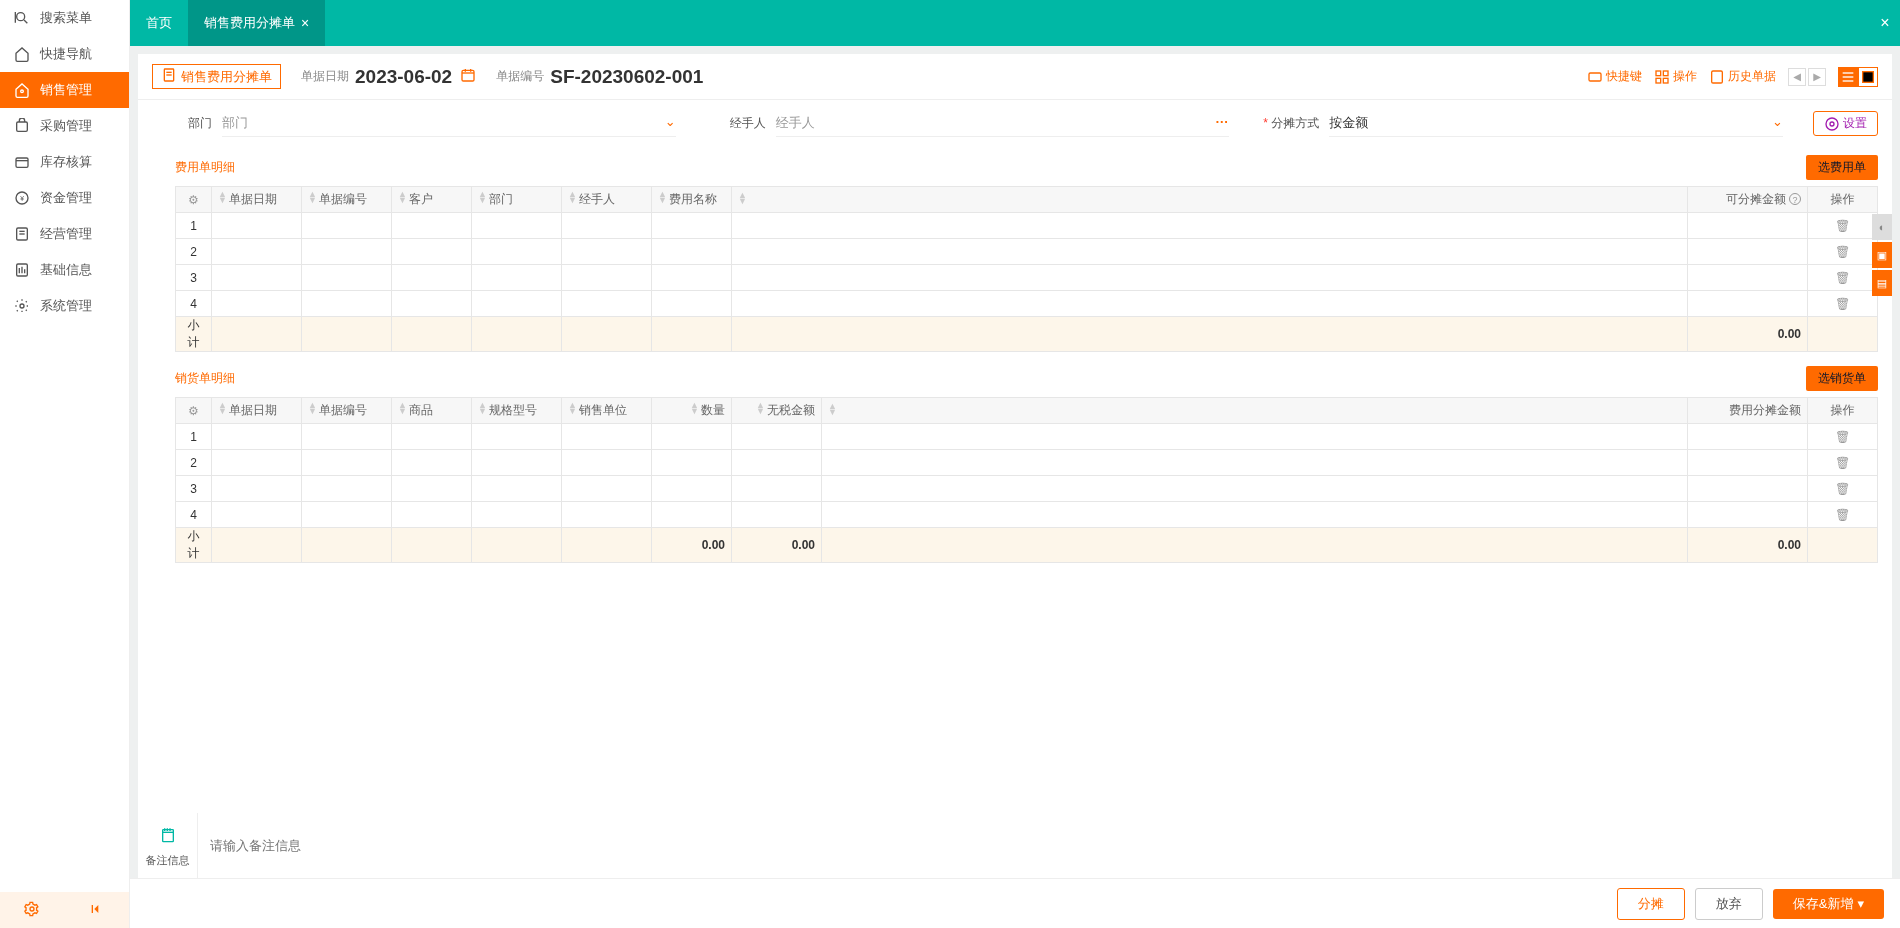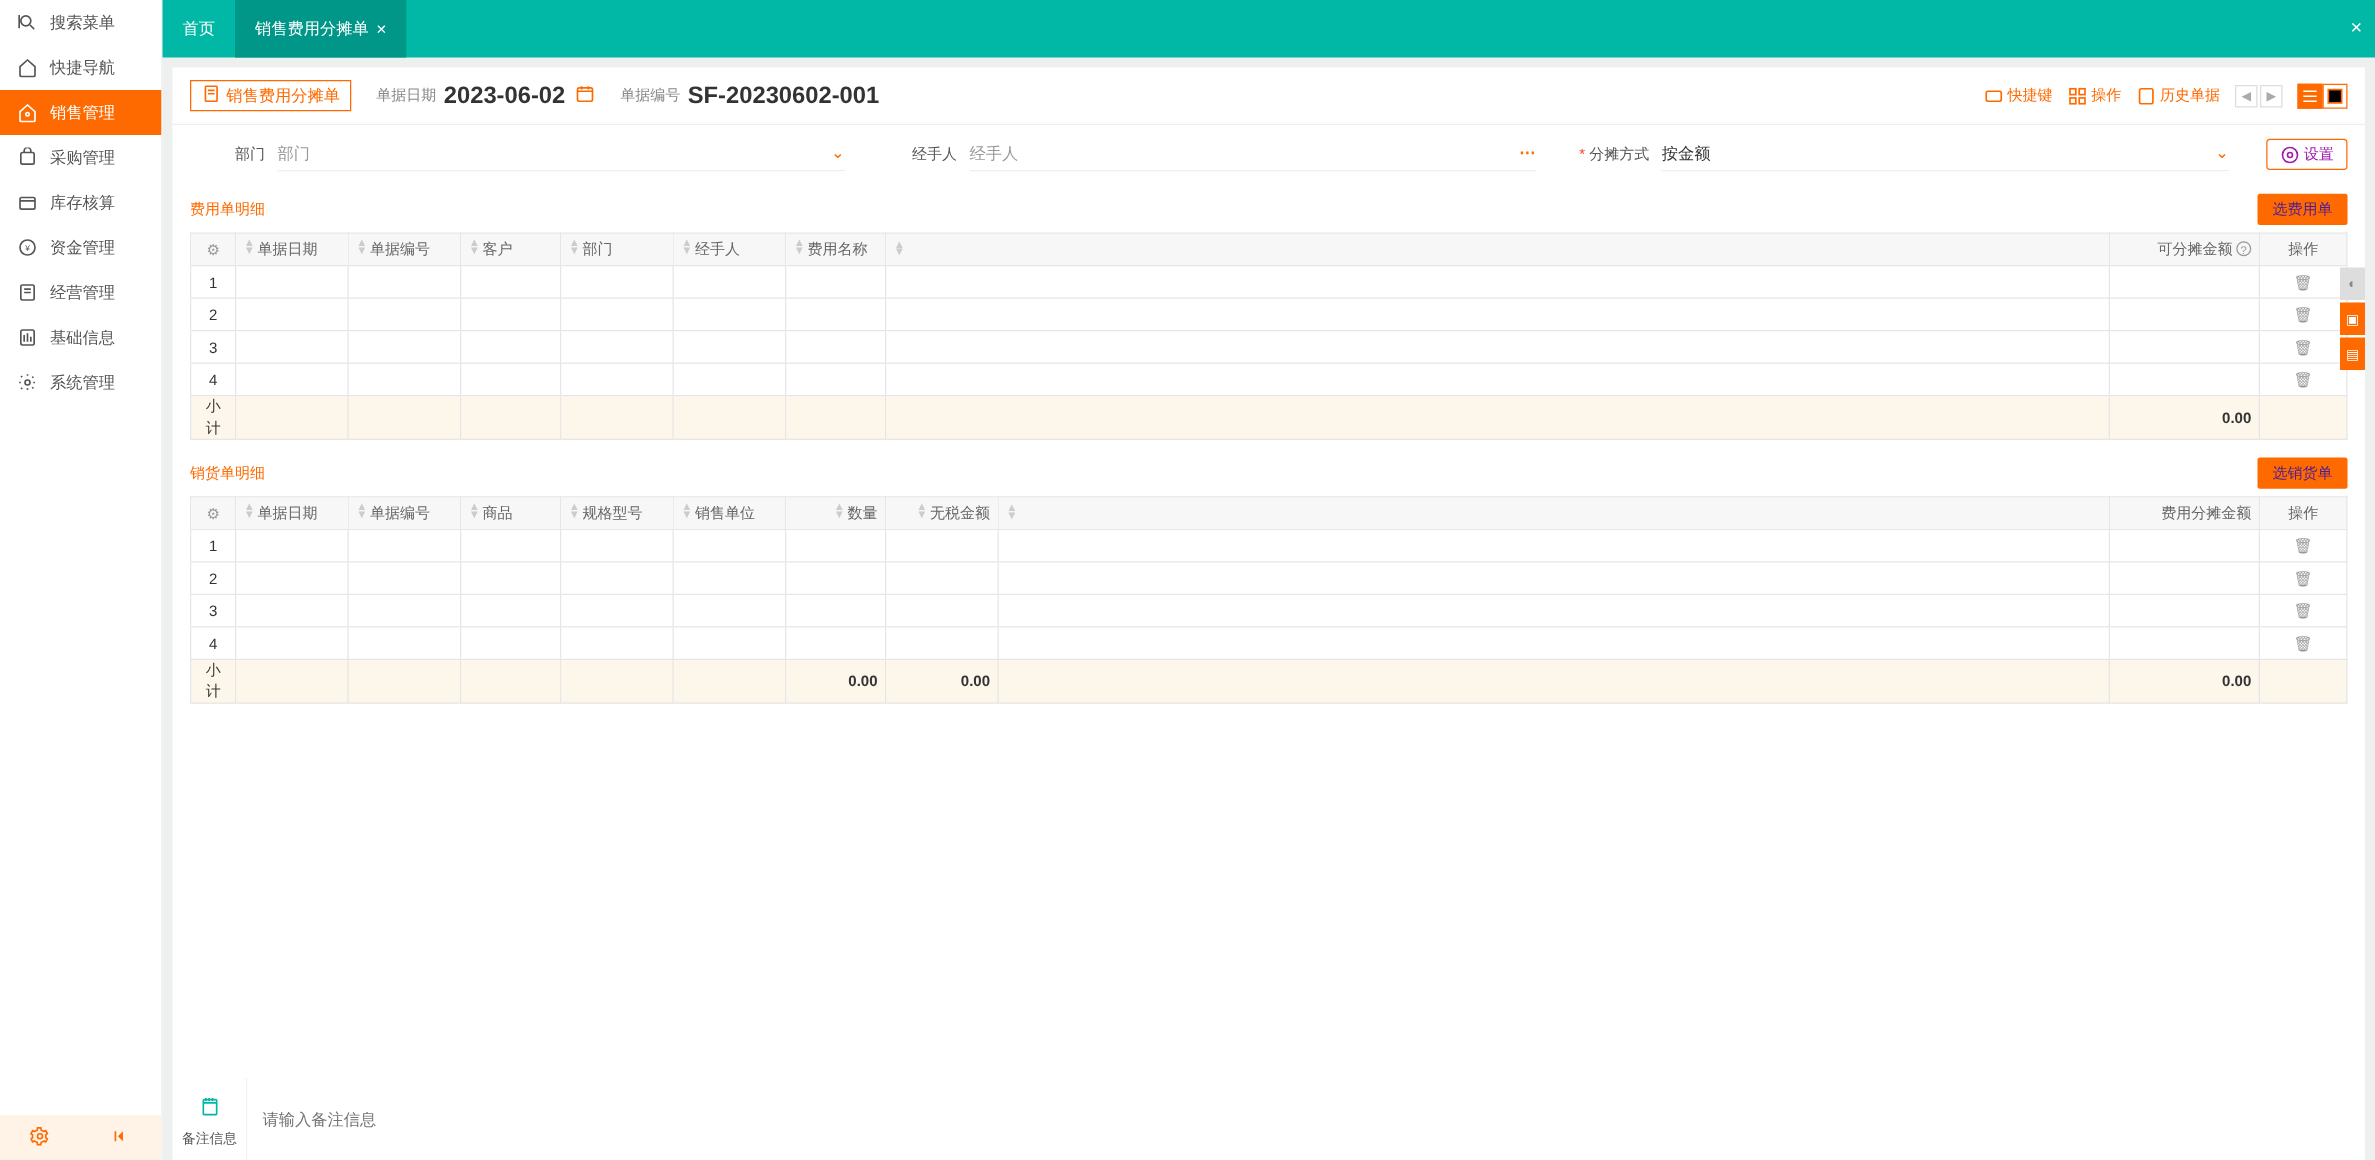--- a/index.html
+++ b/index.html
@@ -45,24 +45,24 @@
     .form-row { display: flex; align-items: center; padding: 10px 14px 18px; gap: 30px; }
     .form-field { display: flex; align-items: center; flex: 1; }
     .form-label { width: 60px; text-align: right; color: #555; font-size: 12px; margin-right: 10px; }
     .form-label.req::before { content: "* "; color: #ff3b30; }
     .form-input { flex: 1; border: none; border-bottom: 1px solid #eee; padding: 4px 0; color: #999; font-size: 13px; outline: none; display: flex; justify-content: space-between; }
     .form-input .caret { color: #ff6a00; }
     .form-input .ellipsis { color: #ff6a00; font-weight: bold; letter-spacing: 1px; }
     .setting-btn { border: 1px solid #ff6a00; color: #a21caf; background: #fff; padding: 3px 10px; border-radius: 3px; font-size: 12px; cursor: pointer; display: flex; align-items: center; gap: 3px; }
     
     
-    .section { padding: 0 14px 14px; }
+    .section { padding: 0 14px 14px; margin-left: 23px; }
     .section-head { display: flex; align-items: center; justify-content: space-between; padding: 0 0 6px; }
     .section-title { color: #ff6a00; font-size: 12px; }
-    .primary-btn { background: #ff6a00; color: #4c1d95; border: none; padding: 4px 12px; font-size: 12px; cursor: pointer; border-radius: 2px; }
+    .primary-btn { background: #ff6a00; color: #0f172a; border: none; padding: 4px 12px; font-size: 12px; cursor: pointer; border-radius: 2px; }
     
     
     .tbl { width: 100%; border-collapse: collapse; }
     .tbl th, .tbl td { border: 1px solid #e6e6e6; height: 26px; padding: 0 6px; font-size: 12px; text-align: left; }
     .tbl th { background: #f7f7f7; color: #666; font-weight: normal; position: relative; }
     .tbl th .sort { color: #ccc; margin-right: 2px; font-size: 9px; display: inline-block; line-height: 0.7; }
     .tbl .num-col { width: 36px; text-align: center; }
     .tbl .gear-col { width: 36px; text-align: center; color: #999; }
     .tbl .op-col { width: 70px; text-align: center; }
     .tbl .del { color: #999; cursor: pointer; }
@@ -495,14 +495,22 @@
               <line x1="4" y1="8" x2="20" y2="8"></line>
               <line x1="7" y1="2" x2="7" y2="6"></line>
               <line x1="11" y1="2" x2="11" y2="6"></line>
               <line x1="15" y1="2" x2="15" y2="6"></line>
             </svg></span>
         <span class="txt">备注信息</span>
       </div>
       <input class="remarks-input" placeholder="请输入备注信息" style="">
     </div>
 
+    <div class="footer">
+      <button class="btn btn-outline-primary">分摊</button>
+      <button class="btn btn-outline">放弃</button>
+      <button class="btn btn-primary">
+          <span>保存&amp;新增</span> 
+          <span>▾</span>
+        </button>
+    </div>
   </div>
 </div>
 
 </body></html>

